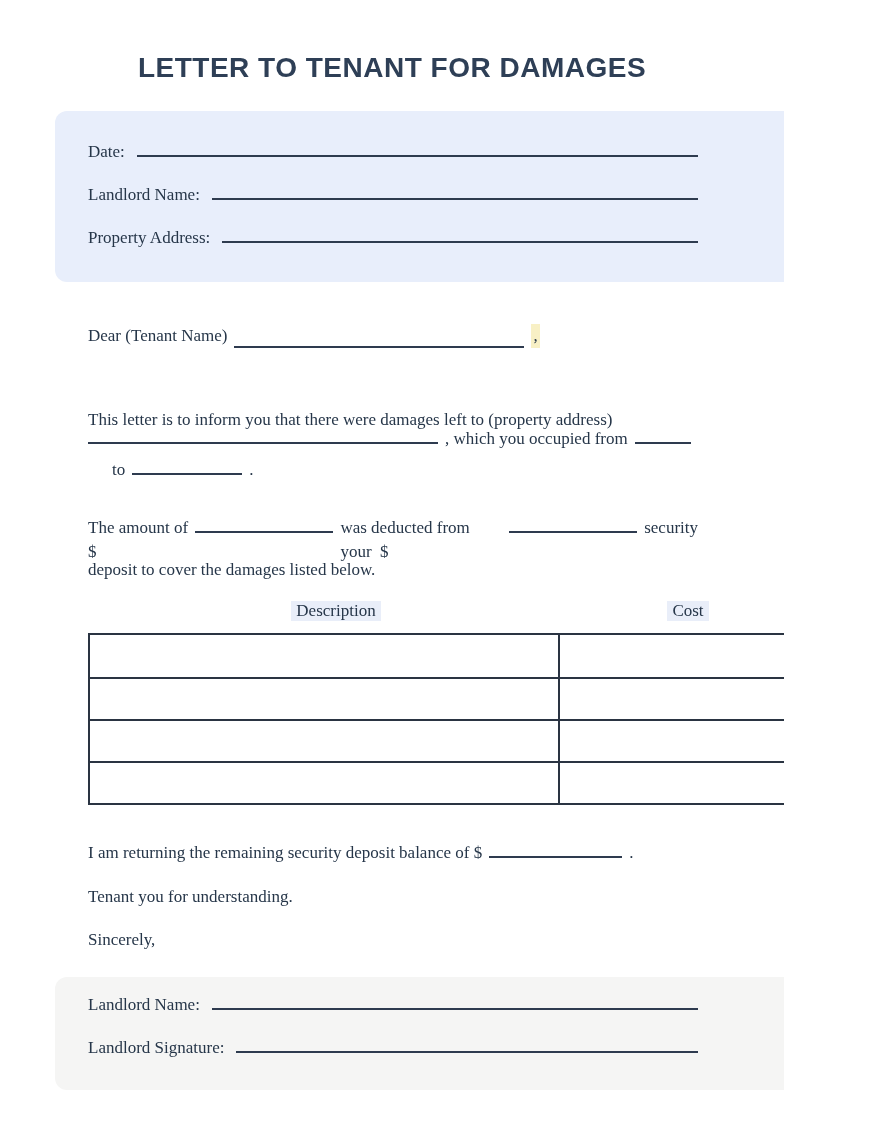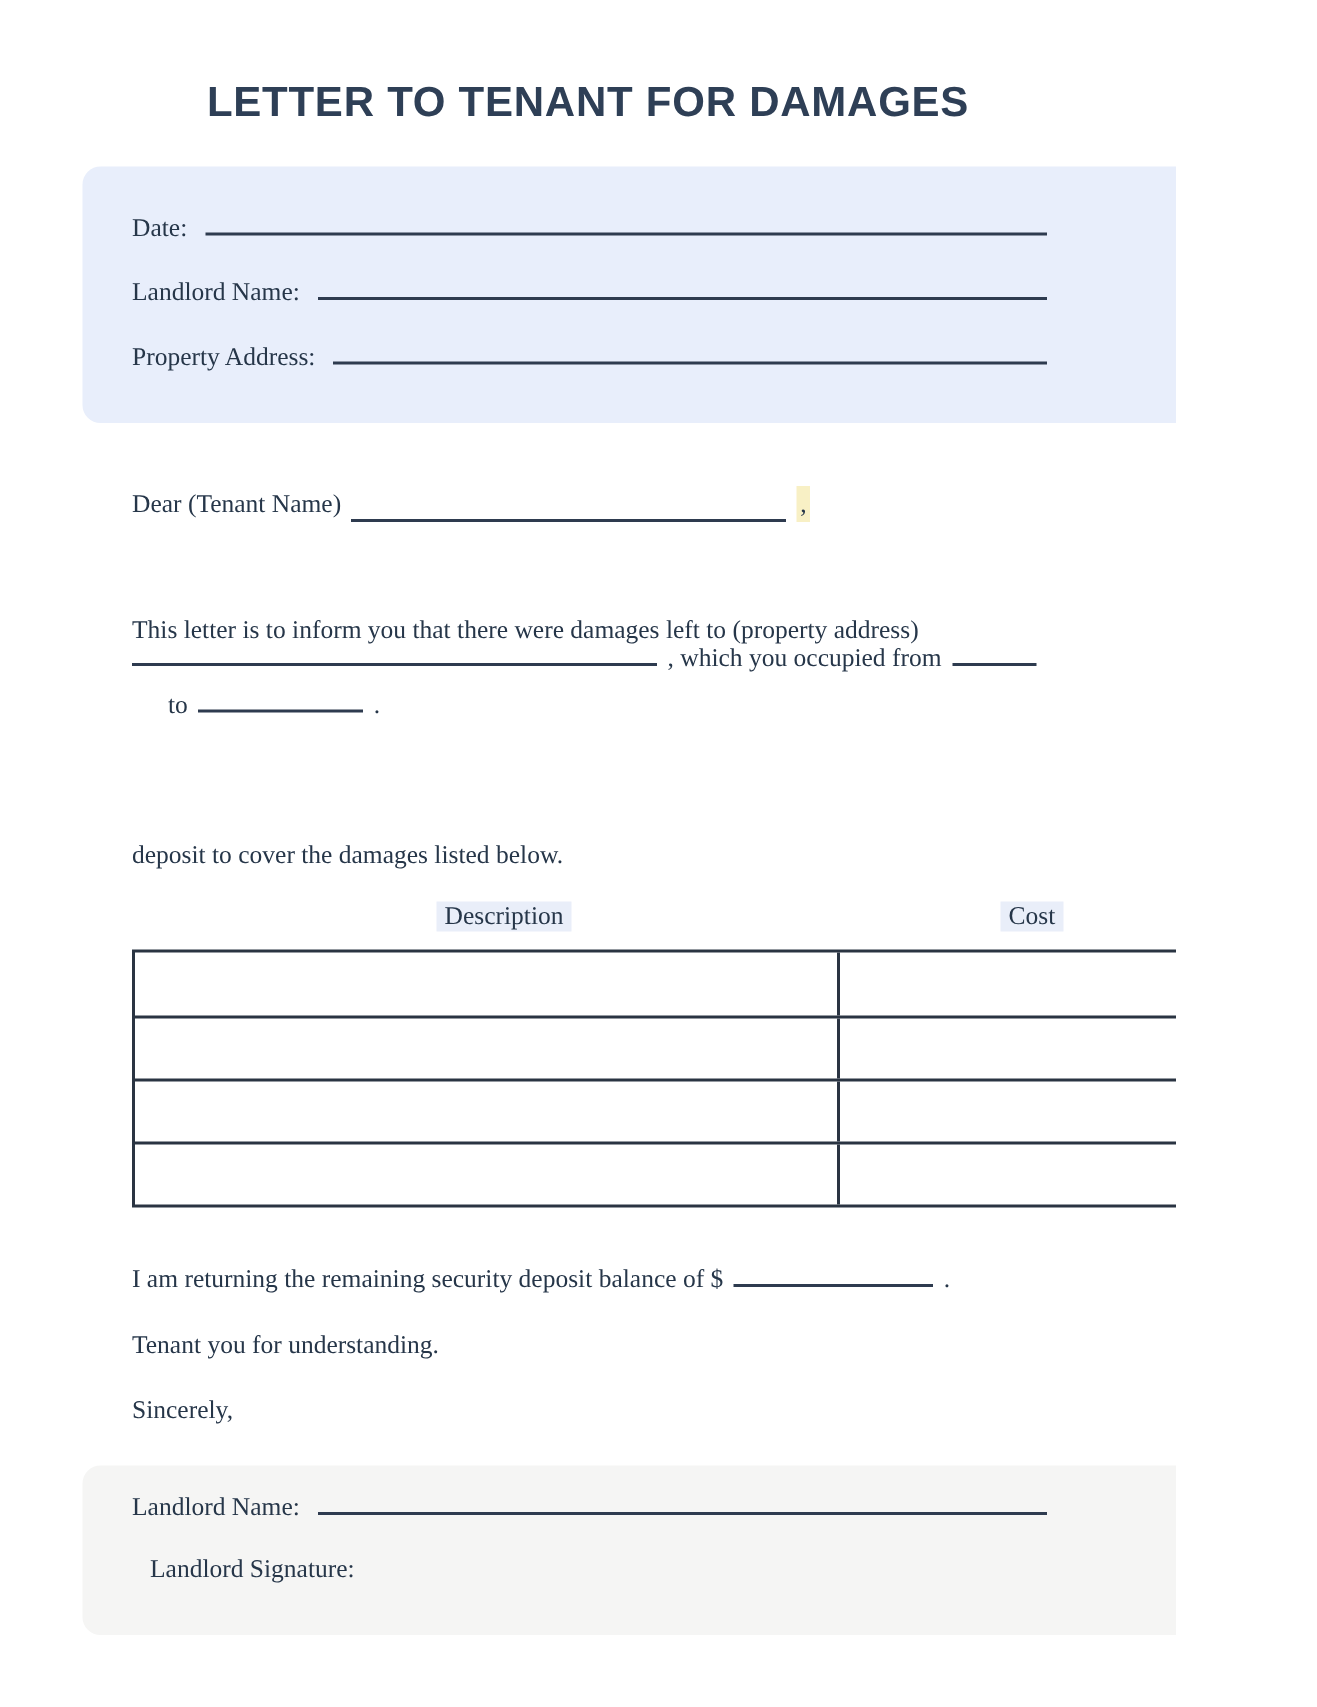--- a/index.html
+++ b/index.html
@@ -112,20 +112,27 @@
     <span>, which you occupied from</span>
     <span class="blank grow"></span>
   </div>
 
   <div class="bline" style="top:458px;margin-left:24px;">
     <span>to</span>
     <span class="blank w110"></span>
     <span>.</span>
   </div>
 
+  <div class="bline" style="top:516px;">
+    <span>The amount of $</span>
+    <span class="blank w138"></span>
+    <span>was deducted from your  $</span>
+    <span class="blank w128"></span>
+    <span>security</span>
+  </div>
 
   <div class="bline" style="top:558px;">
     <span>deposit to cover the damages listed below.</span>
   </div>
 
   <div class="tbl-headers">
     <div class="hcell1">
       <span class="hdr-chip">Description</span>
     </div>
     <div class="hcell2">
@@ -165,18 +172,18 @@
   <div class="bline" style="top:928px;">
     <span>Sincerely,</span>
   </div>
 
   <section class="box box-gray"></section>
 
   <div class="field-row" style="top:993px;">
     <span class="field-label">Landlord Name:</span>
     <span class="fill-line"></span>
   </div>
-  <div class="field-row" style="top:1036px;flex-direction:column;">
+  <div class="field-row" style="top:1036px;">
     <span class="field-label">Landlord Signature:</span>
     <span class="fill-line"></span>
   </div>
 
 </div>
 
 </body></html>

